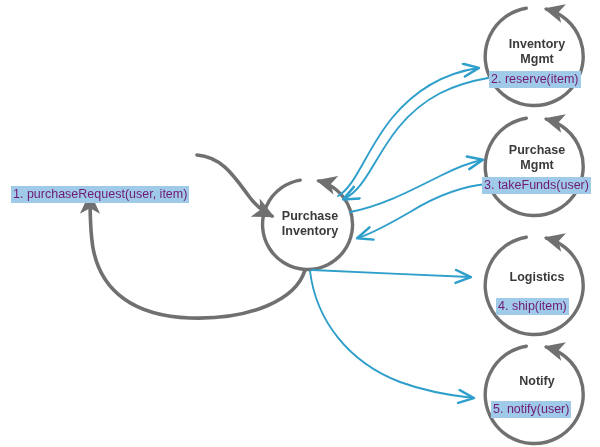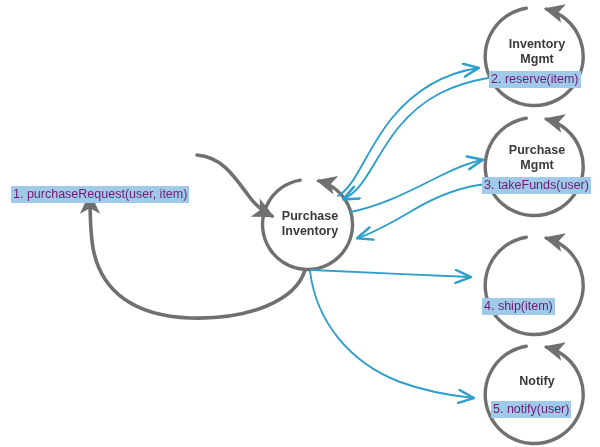--- a/index.html
+++ b/index.html
@@ -128,28 +128,31 @@
   <div class="node-title-wrap" style="left:487px; top:37px; width:100px;">
     <div class="node-label" style="position:relative;left:0;top:0;">Inventory</div>
     <div class="node-label" style="position:relative;left:0;top:0;">Mgmt</div>
   </div>
 
   <div class="node-title-wrap" style="left:487px; top:143px; width:100px;">
     <div class="node-label" style="position:relative;left:0;top:0;">Purchase</div>
     <div class="node-label" style="position:relative;left:0;top:0;">Mgmt</div>
   </div>
 
+  <div class="node-title-wrap" style="left:487px; top:270px; width:100px;">
+    <div class="node-label" style="position:relative;left:0;top:0;">Logistics</div>
+  </div>
 
   <div class="node-title-wrap" style="left:487px; top:374px; width:100px;">
     <div class="node-label" style="position:relative;left:0;top:0;">Notify</div>
   </div>
 
   <div class="msg-label" style="left:11px; top:147px;margin-top:39px;">1. purchaseRequest(user, item)</div>
 
   <div class="msg-label" style="left:489px; top:71px;">2. reserve(item)</div>
 
   <div class="msg-label" style="left:482px; top:177px;">3. takeFunds(user)</div>
 
-  <div class="msg-label" style="left:482px; top:298px;">4. ship(item)</div>
+  <div class="msg-label" style="left:496px; top:298px;">4. ship(item)</div>
 
   <div class="msg-label" style="left:491px; top:401px;">5. notify(user)</div>
 
 </div>
 
 </body></html>

